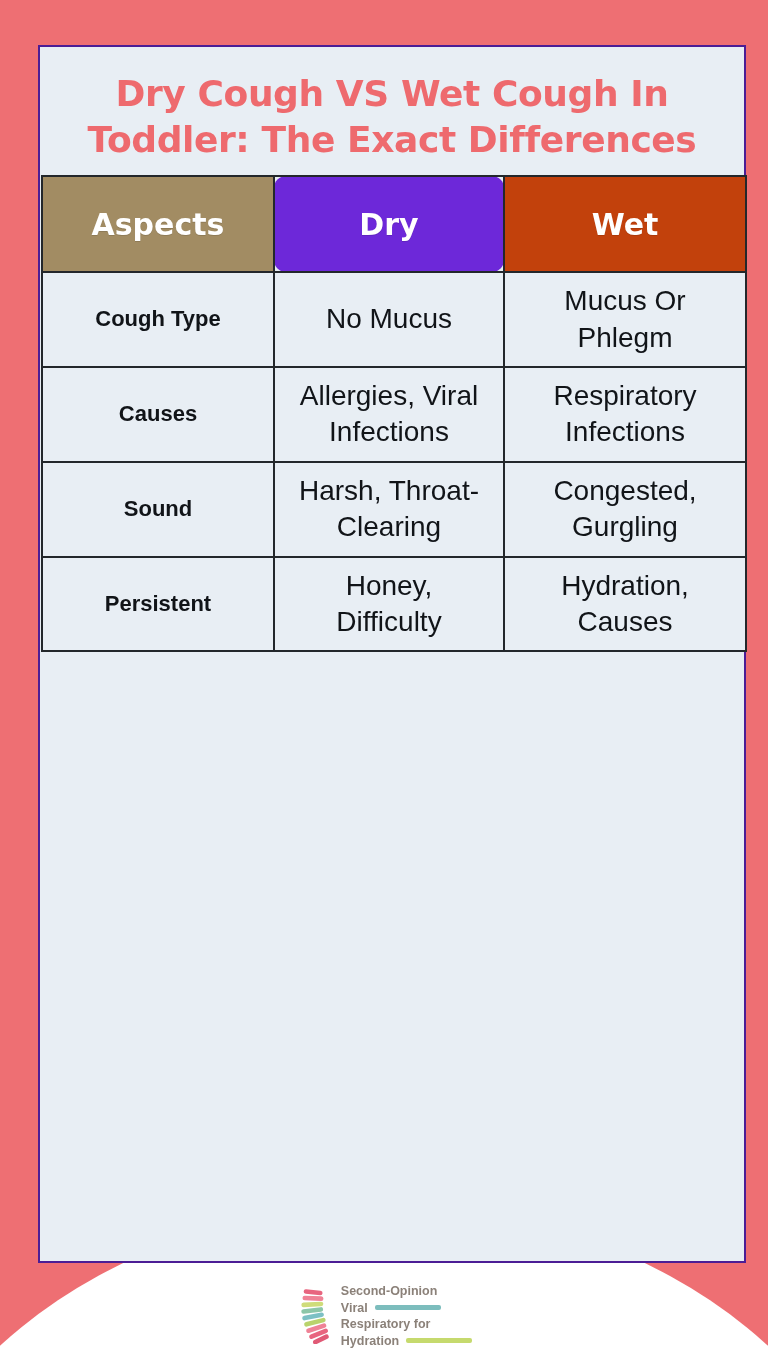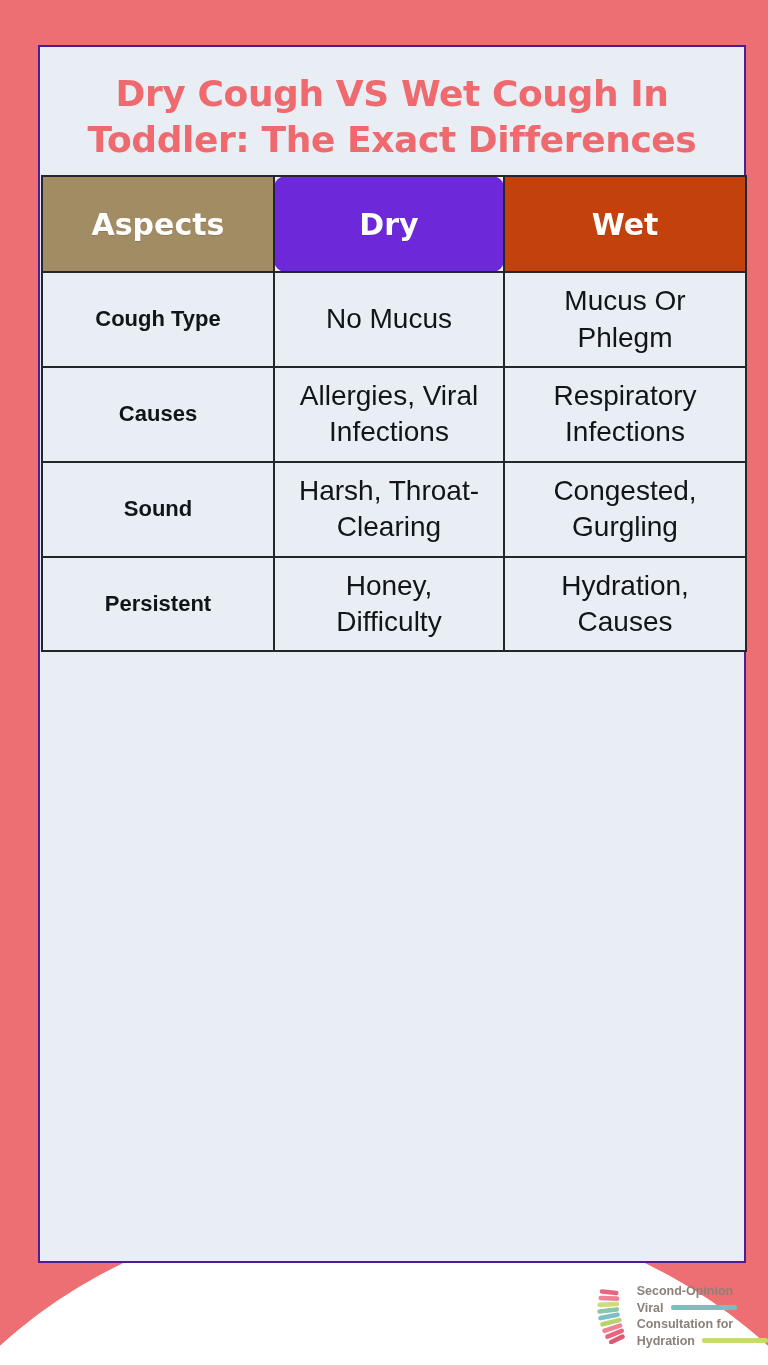--- a/index.html
+++ b/index.html
@@ -91,21 +91,21 @@
   }
 
   
   #footer-logo {
     position:absolute;
     left:0; right:0;
     bottom:16px;
     z-index:3;
     display:flex;
     align-items:center;
-    justify-content:flex-end;
+    justify-content:center;
     gap:9px;
   }
   #logo-mark { width:36px; height:56px; display:block; }
   #logo-text {
     display:flex;
     flex-direction:column;
     justify-content:center;
   }
   .logo-line {
     display:flex;
@@ -188,21 +188,21 @@
     </svg>
     <div id="logo-text">
       <div class="logo-line">
         <span>Second-Opinion</span>
       </div>
       <div class="logo-line">
         <span>Viral</span>
         <span class="logo-bar bar-teal"></span>
       </div>
       <div class="logo-line">
-        <span>Consultation for</span>
+        <span>Respiratory for</span>
       </div>
       <div class="logo-line">
         <span>Hydration</span>
         <span class="logo-bar bar-green"></span>
       </div>
     </div>
   </div>
 
 </div>
 

